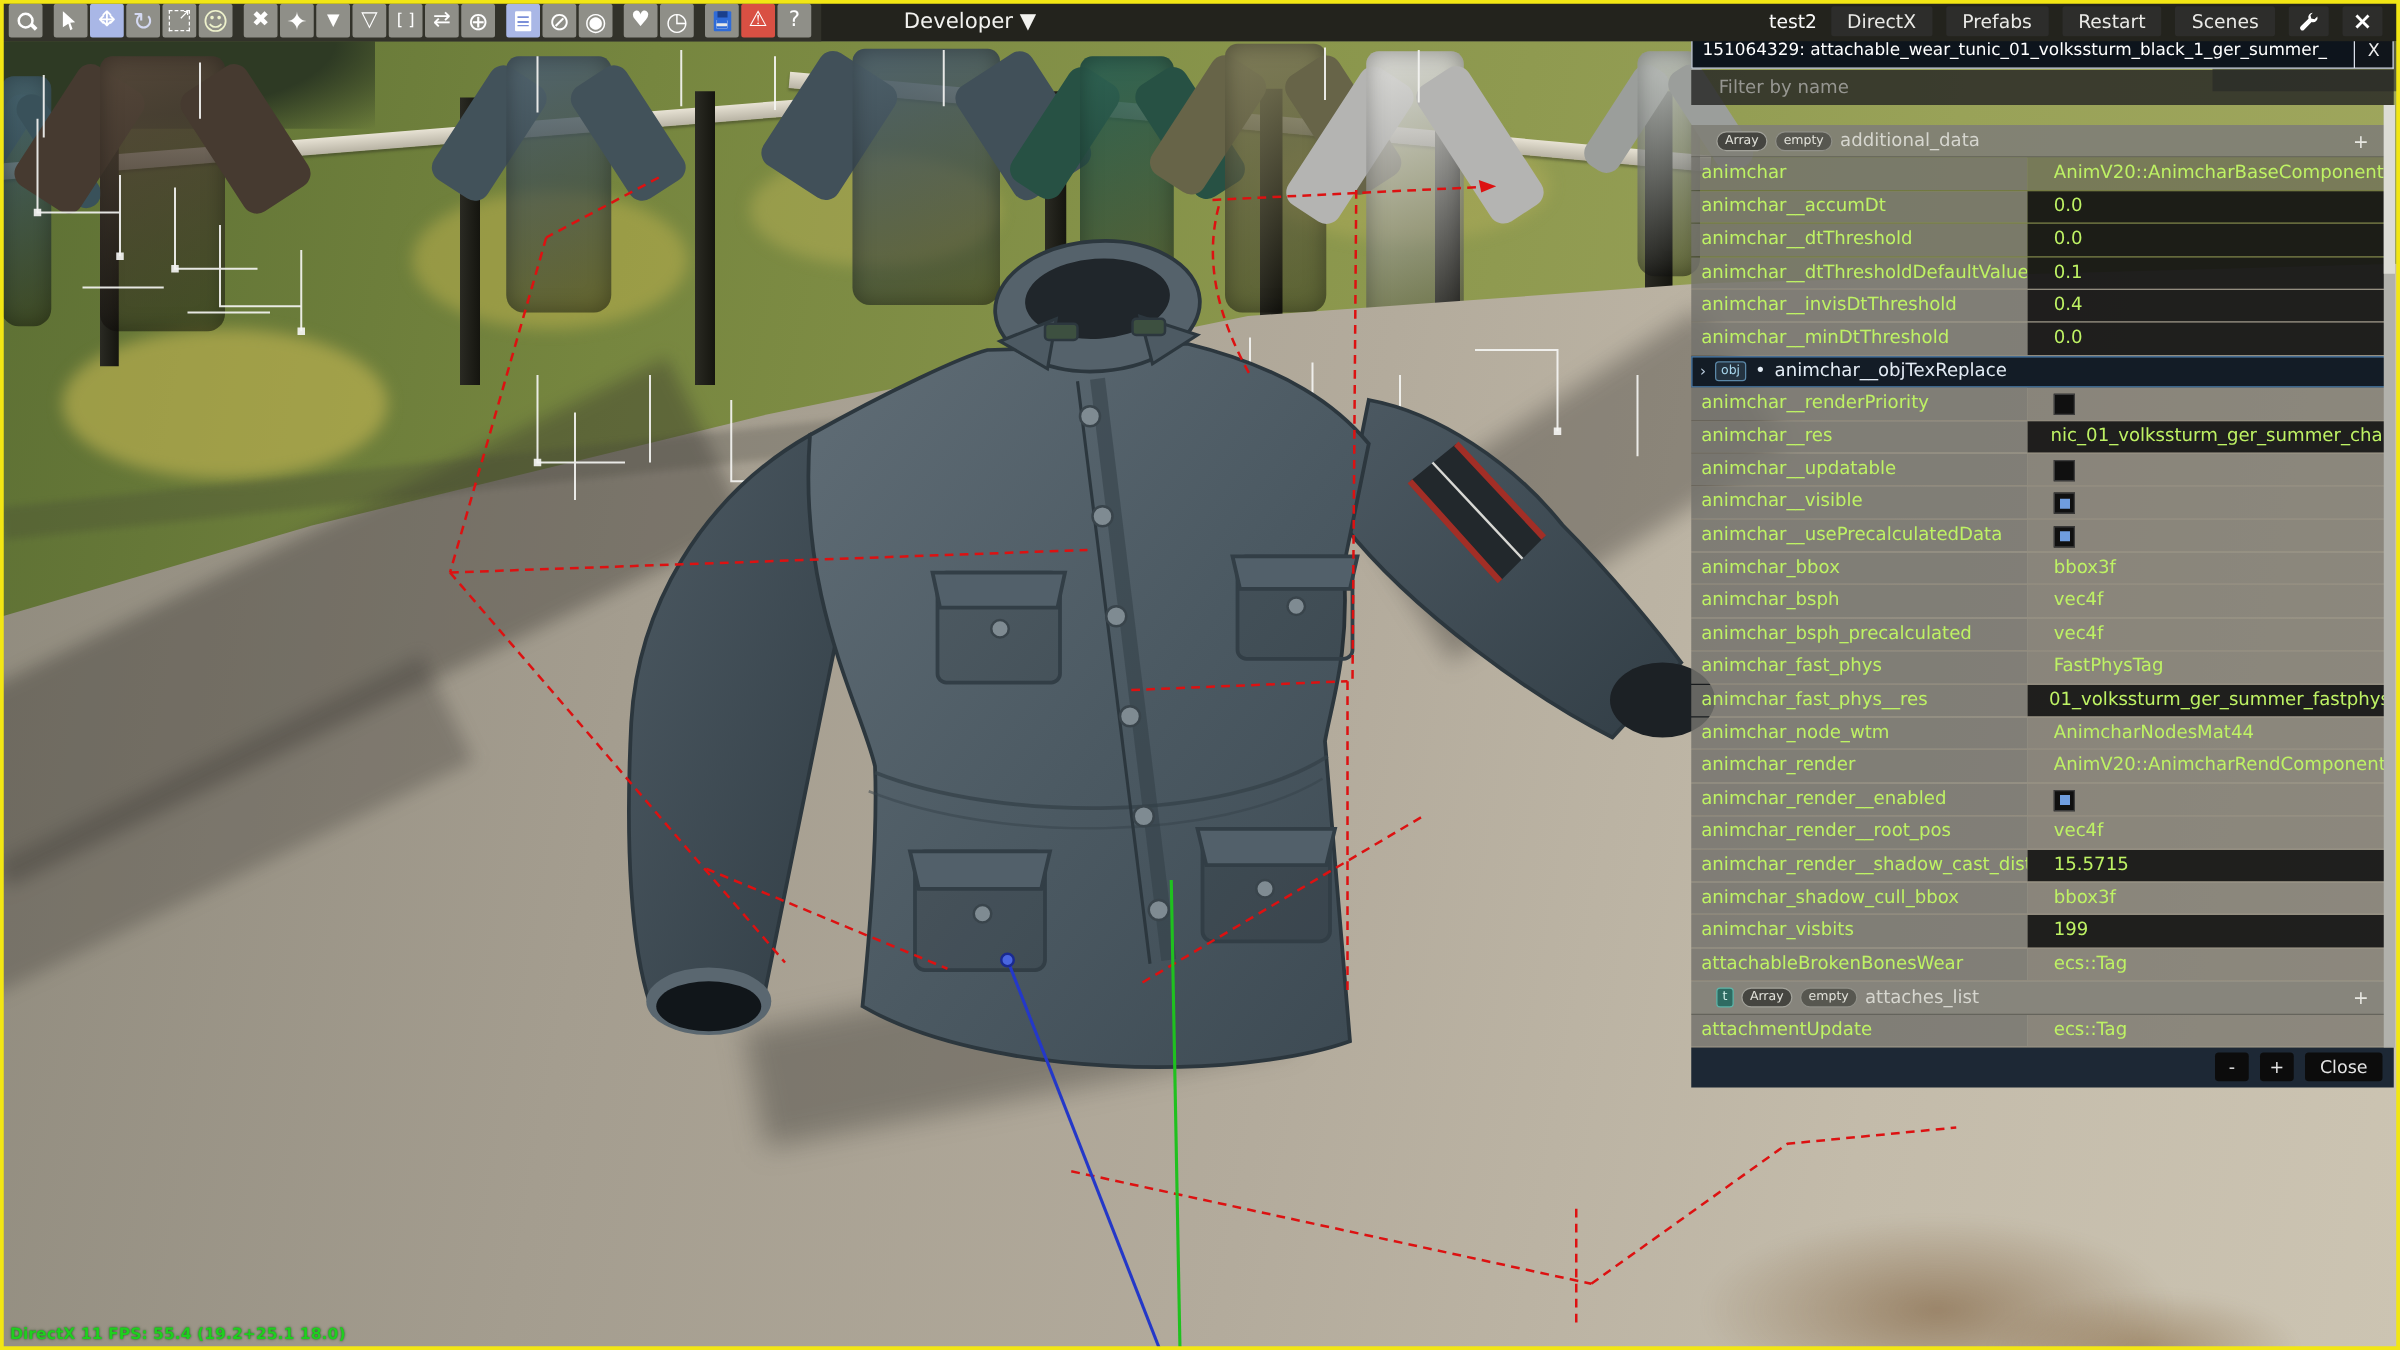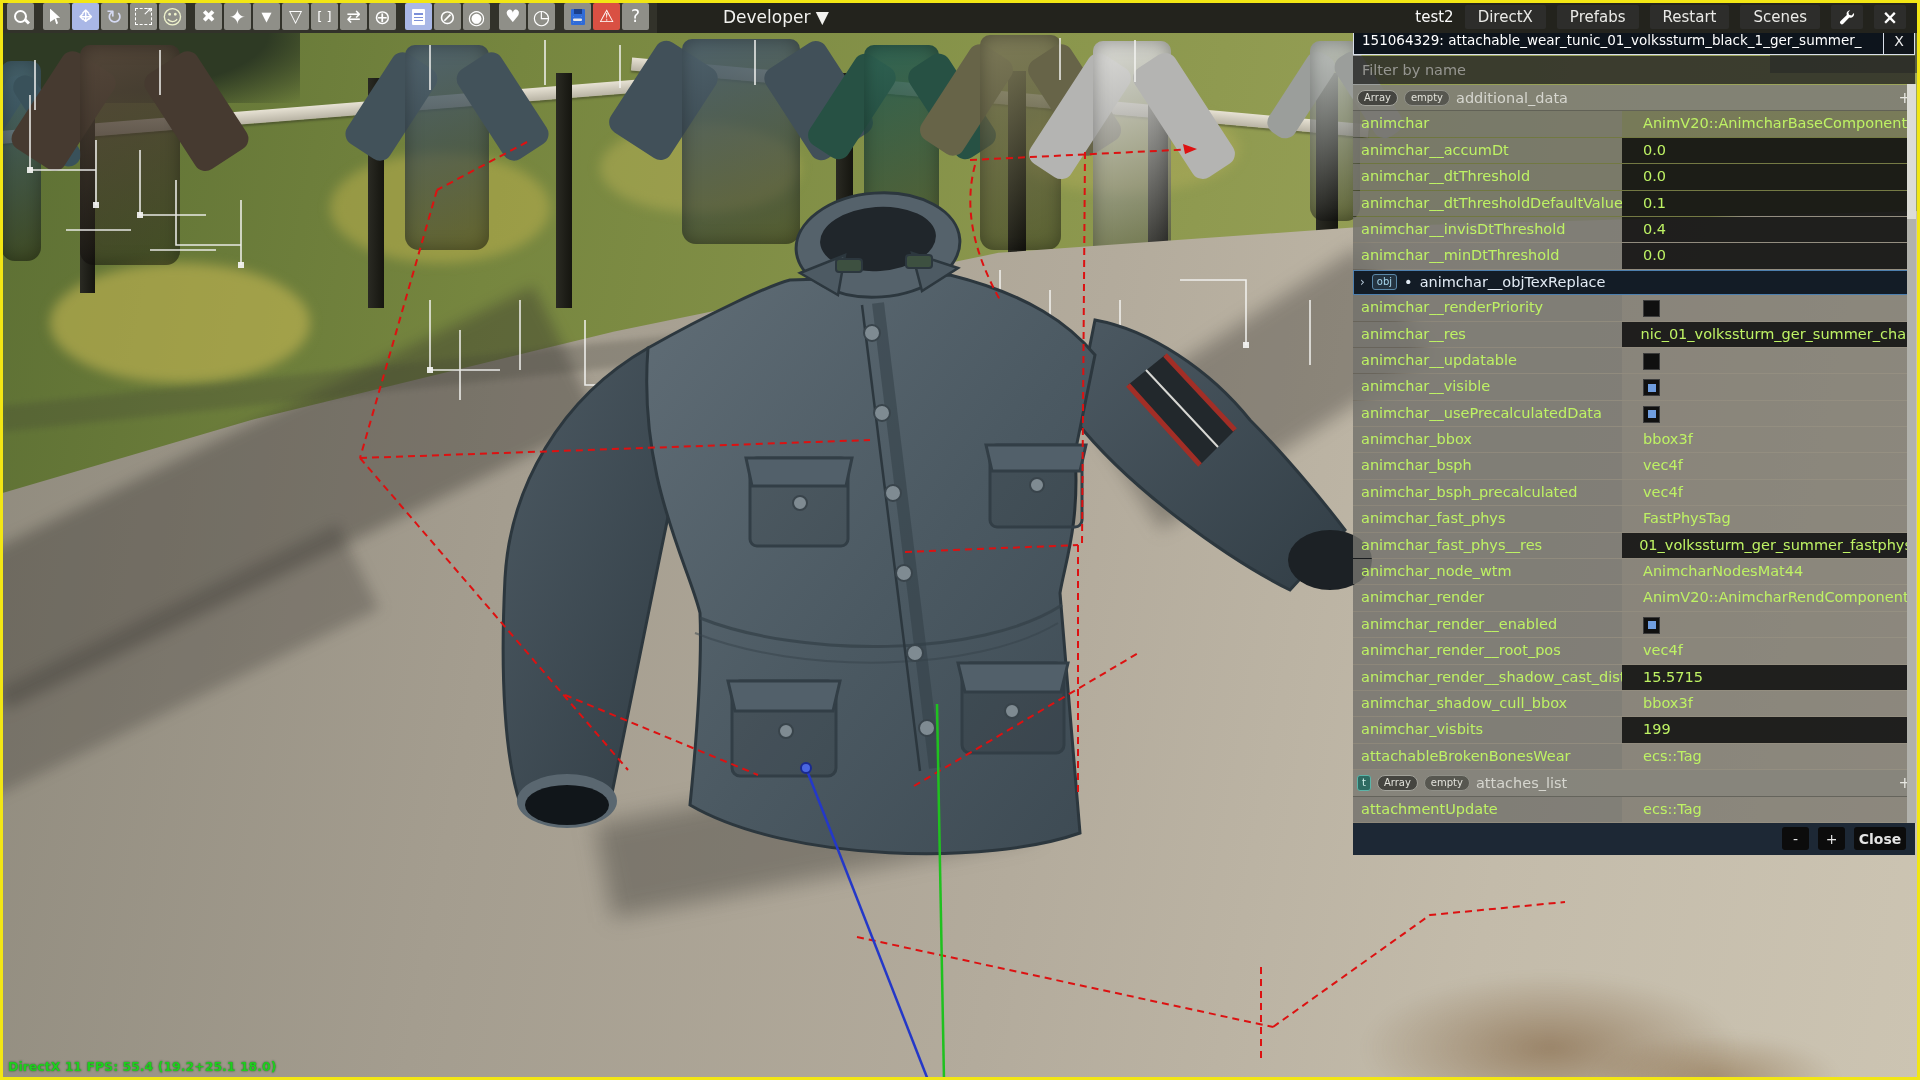--- a/index.html
+++ b/index.html
@@ -69,49 +69,49 @@
                text-shadow:0 0 2px rgba(0,60,0,.8);z-index:45;}
   svg.layer{position:absolute;left:0;top:0;pointer-events:none;}
   
   #panel{position:absolute;left:1353px;top:26px;right:5px;z-index:30;font-size:14.5px;}
   #panel-title-row{display:flex;height:29px;margin-bottom:1px;}
   #panel-title{flex:1;background:#0d141c;border:1px solid #d9dfe9;color:#fff;font-size:13.5px;
                line-height:27px;padding:0 8px;white-space:nowrap;overflow:hidden;cursor:text;}
   #panel-close{width:30px;background:#10151b;border:1px solid #d9dfe9;border-left:none;color:#eee;
                font-size:14px;display:flex;align-items:center;justify-content:center;cursor:pointer;}
   #filter-row{height:28px;background:rgba(38,38,36,.82);color:#969691;line-height:28px;
-              padding-left:9px;font-size:14.5px;cursor:text;margin-bottom:1px;}
+              padding-left:22px;font-size:14.5px;cursor:text;margin-bottom:16px;}
   #rows{position:relative;}
   .prop-row{display:flex;height:25.4px;border-bottom:1px solid rgba(15,15,12,.28);color:#bef264;cursor:default;}
   .prop-label{width:261px;background:rgba(116,114,108,.84);padding-left:8px;line-height:25px;
               white-space:nowrap;overflow:hidden;}
   .prop-value{flex:1;position:relative;background:rgba(94,93,88,.58);padding-left:21px;line-height:25px;
               white-space:nowrap;overflow:hidden;}
   .prop-row.kind-input .prop-value{background:rgba(18,18,18,.93);cursor:text;}
   .prop-row.kind-inputclip .prop-value{background:rgba(18,18,18,.93);cursor:text;padding:0 3px 0 0;}
   .prop-row.kind-inputclip .prop-value span{float:right;white-space:nowrap;}
   .chk{width:15px;height:15px;margin-top:5px;background:#101010;border:1px solid #3c3c3c;cursor:pointer;
        display:flex;align-items:center;justify-content:center;}
   .chk i{display:block;width:8px;height:8px;background:#6f9ddf;}
-  .prop-row.kind-header{background:rgba(128,126,119,.9);align-items:center;padding:0 4px;gap:6px;color:#d6d6cf;}
+  .prop-row.kind-header{background:rgba(128,126,119,.9);align-items:center;padding:0 20px;gap:6px;color:#d6d6cf;}
   .prop-row.kind-header .hplus{margin-left:auto;color:#e8e8e2;cursor:pointer;font-size:15px;}
   .badge{font-size:10px;height:14px;line-height:13px;padding:0 6px;border:1px solid #a2a29a;border-radius:8px;
          background:#454540;color:#e2e2da;}
   .badge.b-empty{background:#57575০;background:#575750;border-color:#8f8f87;}
   .badge.b-t{background:#2e6b62;border-color:#5cb4a8;color:#d2f0ea;border-radius:3px;padding:0 4px;}
   .prop-row.kind-object{background:#131c26;border:1px solid #4d7fae;align-items:center;padding:0 6px;gap:7px;
         color:#e2ebf4;height:25.4px;box-sizing:border-box;}
   .b-obj{font-size:10px;height:14px;line-height:13px;padding:0 4px;border:1px solid #5b88a8;border-radius:3px;
          background:#243340;color:#a6d4ea;}
   .obj-chev{color:#bcd;font-size:12px;}
   #panel-footer{height:32px;background:#1d2835;display:flex;align-items:center;justify-content:flex-end;
                 gap:9px;padding-right:9px;}
   .pf-btn{background:#0c0c0c;color:#e4e4e4;border-radius:3px;height:23px;display:flex;align-items:center;
           justify-content:center;cursor:pointer;font-size:14px;}
-  .pf-sq{width:27px;} .pf-close{width:52px;font-weight:bold;}
+  .pf-sq{width:27px;} .pf-close{width:62px;}
   #pscroll{position:absolute;right:-1px;top:58px;width:9px;bottom:32px;background:#b1b1ab;cursor:pointer;}
   #pscroll .thumb{position:absolute;top:0;left:0;width:9px;height:135px;background:#dcdcd5;}
 </style>
 </head>
 <body>
 
 <div id="stage">
 
   <div id="topbar">
     <div id="tb-icons">

